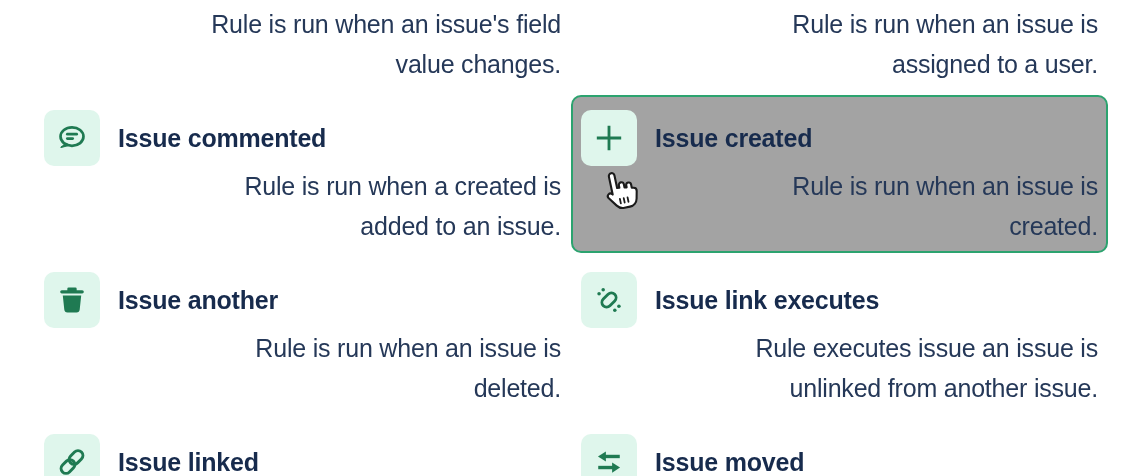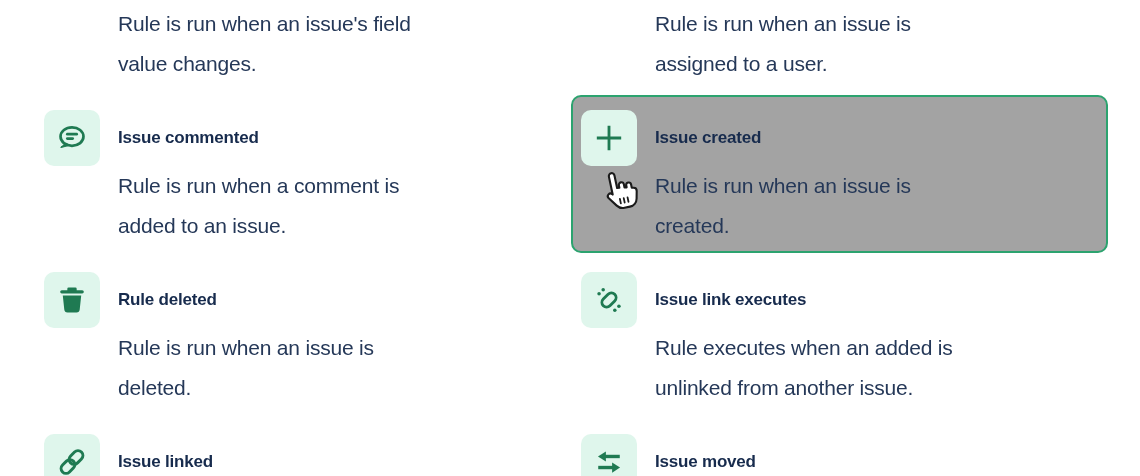--- a/index.html
+++ b/index.html
@@ -19,25 +19,25 @@
     border:2px solid transparent;border-radius:10px;
     cursor:pointer;
   }
   .cell.selected{border-color:#2CA36F;background:#a3a3a3;}
   .icon-box{
     grid-column:1;grid-row:1;width:56px;height:56px;border-radius:10px;
     background:#DFF6EC;display:flex;align-items:center;justify-content:center;
   }
   .title{
     grid-column:2;grid-row:1;display:flex;align-items:center;
-    font-size:17px;font-weight:bold;color:#172B4D;letter-spacing:-0.2px;
+    font-size:25px;font-weight:bold;color:#172B4D;letter-spacing:-0.2px;
   }
   .desc{
-    grid-column:2;grid-row:2;font-size:21px;line-height:40px;color:#253858;
-    white-space:pre-line;letter-spacing:-0.2px;
+    grid-column:2;grid-row:2;font-size:25px;line-height:40px;color:#253858;
+    white-space:pre-line;letter-spacing:-0.2px;text-align:right;
   }
   .cursor{position:absolute;left:596px;top:168px;width:42px;height:46px;transform:rotate(-12deg);pointer-events:none;}
   svg{display:block;}
 </style>
 </head>
 <body>
 
 <div class="viewport">
   <div class="trigger-grid">
 
@@ -53,21 +53,21 @@
     <div class="cell">
       <div class="icon-box">
         <svg width="34" height="34" viewBox="0 0 24 24">
           <ellipse cx="12" cy="11" rx="8.1" ry="6.5" fill="none" stroke="#1F7A52" stroke-width="1.9"></ellipse>
           <path d="M7.6 15.8 L4.2 18.7 L10.4 17.1 Z" fill="#1F7A52" stroke="#1F7A52" stroke-width="0.8" stroke-linejoin="round"></path>
           <path d="M8.7 9.3 H15.3" stroke="#1F7A52" stroke-width="1.9" stroke-linecap="round"></path>
           <path d="M8.7 12.4 H12.5" stroke="#1F7A52" stroke-width="1.9" stroke-linecap="round"></path>
         </svg>
       </div>
       <div class="title">Issue commented</div>
-      <div class="desc">Rule is run when a comment is
+      <div class="desc">Rule is run when a created is
 added to an issue.</div>
     </div>
 
     <div class="cell selected">
       <div class="icon-box">
         <svg width="34" height="34" viewBox="0 0 24 24">
           <path d="M12 3.4 V20.6 M3.4 12 H20.6" stroke="#1F7A52" stroke-width="2" fill="none"></path>
         </svg>
       </div>
       <div class="title">Issue created</div>
@@ -75,37 +75,37 @@
 created.</div>
     </div>
 
     <div class="cell">
       <div class="icon-box">
         <svg width="34" height="34" viewBox="0 0 24 24">
           <path d="M9.6 3.2 h4.8 a0.9 0.9 0 0 1 0.9 0.9 v1 h3.9 a1.15 1.15 0 1 1 0 2.3 H4.8 a1.15 1.15 0 1 1 0 -2.3 h3.9 v-1 a0.9 0.9 0 0 1 0.9 -0.9 Z" fill="#1F7A52"></path>
           <path d="M5.5 8.9 h13 l-1.05 9.8 a2.3 2.3 0 0 1 -2.29 2.06 H8.84 a2.3 2.3 0 0 1 -2.29 -2.06 Z" fill="#1F7A52"></path>
         </svg>
       </div>
-      <div class="title">Rule deleted</div>
+      <div class="title">Issue another</div>
       <div class="desc">Rule is run when an issue is
 deleted.</div>
     </div>
 
     <div class="cell">
       <div class="icon-box">
         <svg width="34" height="34" viewBox="0 0 24 24">
           <rect x="8.7" y="6.3" width="6.6" height="11.4" rx="3.3" fill="none" stroke="#1F7A52" stroke-width="2" transform="rotate(45 12 12)"></rect>
           <circle cx="5" cy="7.6" r="1.25" fill="#1F7A52"></circle>
           <circle cx="7.9" cy="4.7" r="1.25" fill="#1F7A52"></circle>
           <circle cx="16.1" cy="19.3" r="1.25" fill="#1F7A52"></circle>
           <circle cx="19" cy="16.4" r="1.25" fill="#1F7A52"></circle>
         </svg>
       </div>
       <div class="title">Issue link executes</div>
-      <div class="desc">Rule executes when an added is
+      <div class="desc">Rule executes issue an issue is
 unlinked from another issue.</div>
     </div>
 
     <div class="cell">
       <div class="icon-box">
         <svg width="34" height="34" viewBox="0 0 24 24">
           <rect x="11.4" y="3.4" width="6.9" height="10.8" rx="3.45" fill="none" stroke="#1F7A52" stroke-width="2.1" transform="rotate(45 14.85 8.8)"></rect>
           <rect x="5.7" y="9.8" width="6.9" height="10.8" rx="3.45" fill="none" stroke="#1F7A52" stroke-width="2.1" transform="rotate(45 9.15 15.2)"></rect>
         </svg>
       </div>

